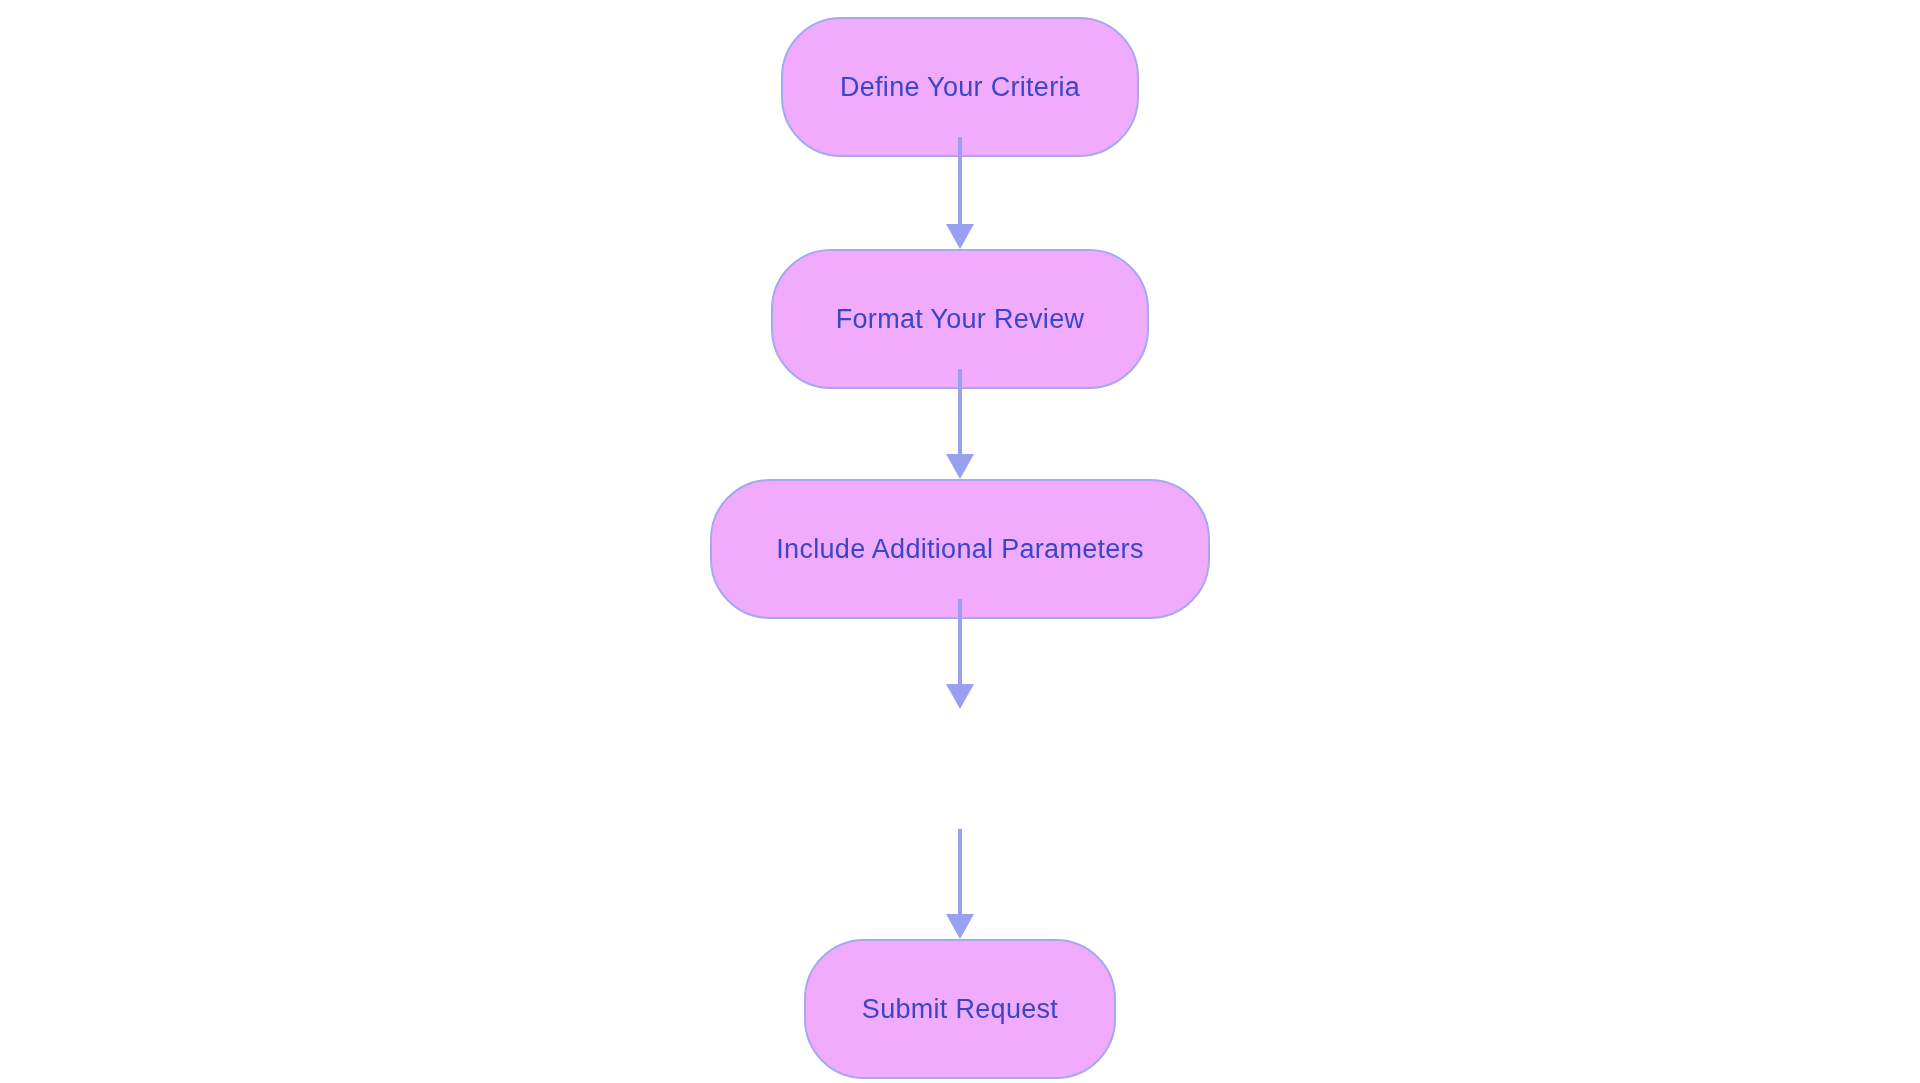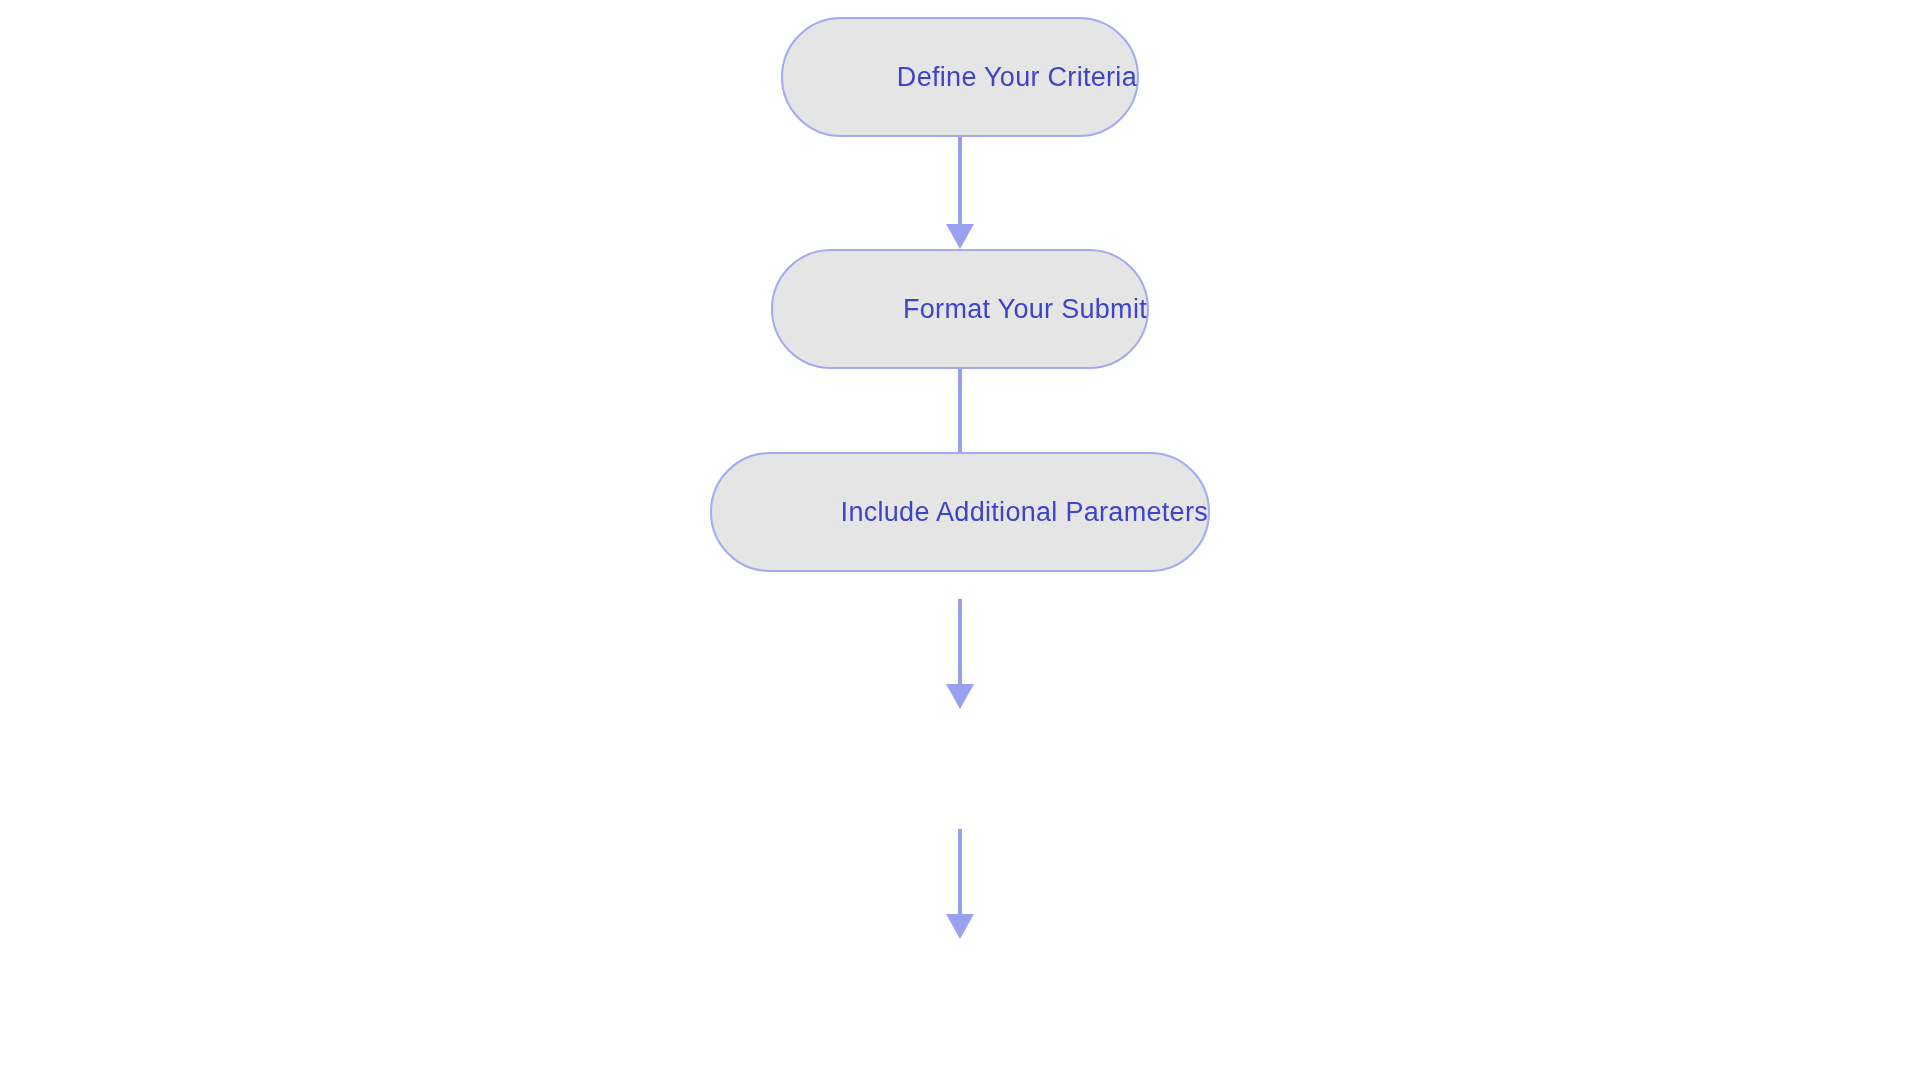--- a/index.html
+++ b/index.html
@@ -12,38 +12,38 @@
     width: 1920px;
     height: 1083px;
     background: #ffffff;
     overflow: hidden;
     font-family: "Liberation Sans", sans-serif;
   }
   .node {
     position: absolute;
     left: 50%;
     transform: translateX(-50%);
-    height: 120px;
+    height: 140px;
     border-radius: 60px;
-    background: #e5e5e5;
+    background: #f0abfc;
     border: 2px solid #a5a9f2;
     box-sizing: border-box;
     display: flex;
     align-items: center;
-    justify-content: flex-end;
+    justify-content: center;
   }
   .node .label {
     color: #3c44c8;
     font-size: 27px;
     letter-spacing: 0.3px;
     white-space: nowrap;
   }
   .n1 { top: 17px;  width: 358px; }
   .n2 { top: 249px; width: 378px; }
-  .n3 { top: 452px; width: 500px; }
+  .n3 { top: 479px; width: 500px; }
   .n4 { top: 709px; width: 465px; }
   .n5 { top: 939px; width: 312px; }
 
   .arrow {
     position: absolute;
     left: 50%;
     transform: translateX(-50%);
     width: 30px;
     display: flex;
     flex-direction: column;
@@ -74,21 +74,21 @@
   <div class="node n1">
     <span class="label">Define Your Criteria</span>
   </div>
 
   <div class="arrow a1">
     <div class="line"></div>
     <div class="head"></div>
   </div>
 
   <div class="node n2">
-    <span class="label">Format Your Submit</span>
+    <span class="label">Format Your Review</span>
   </div>
 
   <div class="arrow a2">
     <div class="line"></div>
     <div class="head"></div>
   </div>
 
   <div class="node n3">
     <span class="label">Include Additional Parameters</span>
   </div>
@@ -97,14 +97,17 @@
     <div class="line"></div>
     <div class="head"></div>
   </div>
 
 
   <div class="arrow a4">
     <div class="line"></div>
     <div class="head"></div>
   </div>
 
+  <div class="node n5">
+    <span class="label">Submit Request</span>
+  </div>
 
 </div>
 
 </body></html>

